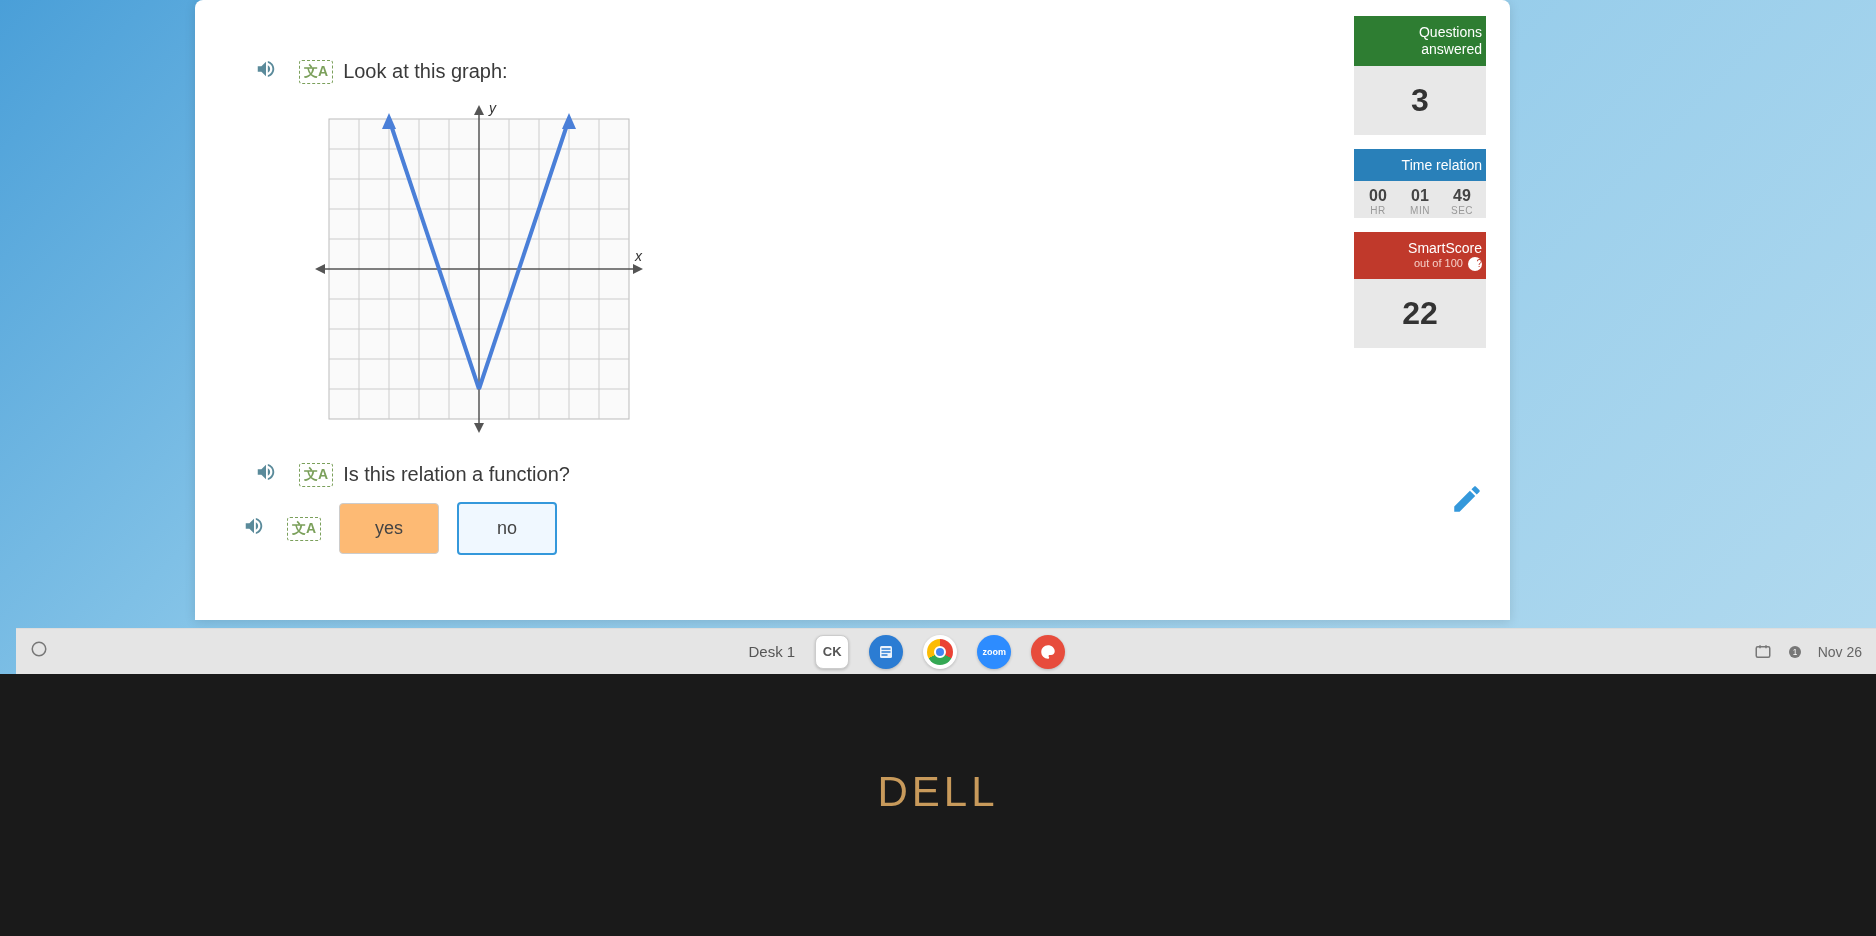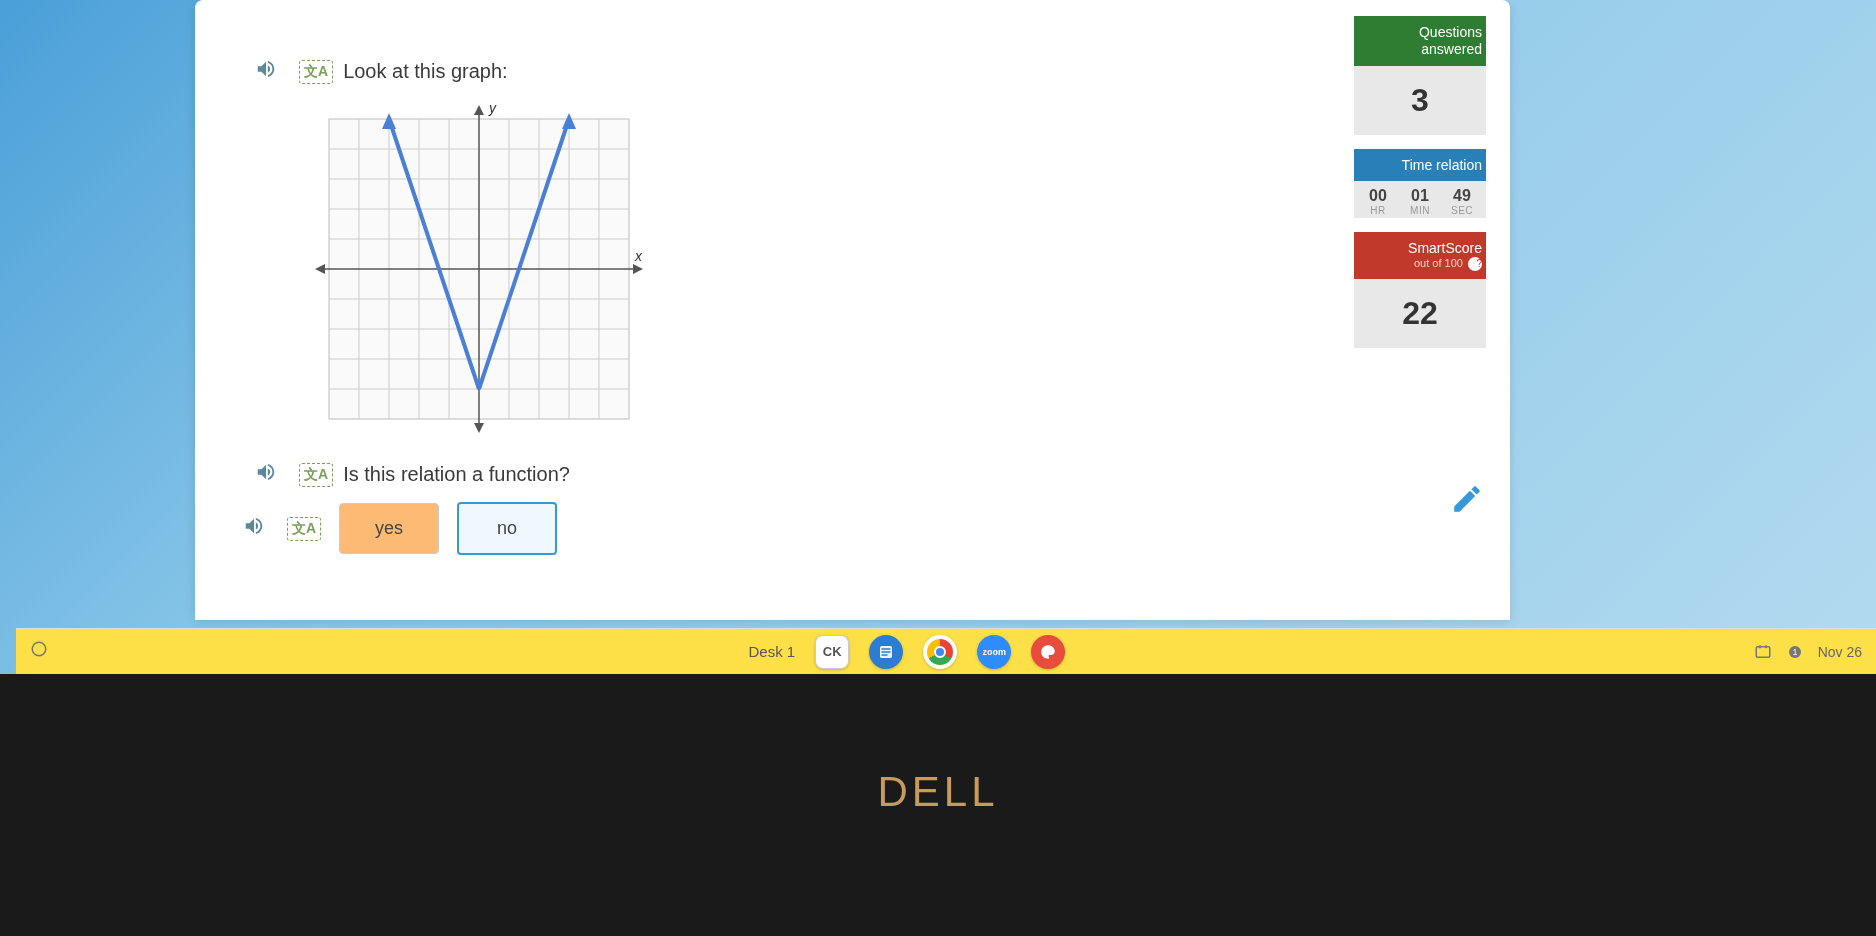--- a/index.html
+++ b/index.html
@@ -172,21 +172,21 @@
       font-size: 32px;
       transform: rotate(0deg);
     }
     
     .taskbar {
       position: absolute;
       left: 16px;
       right: 0;
       top: 628px;
       height: 46px;
-      background: #fde047;
+      background: #e5e5e5;
       display: flex;
       align-items: center;
       padding: 0 14px;
       border-top: 1px solid #ddd;
     }
     .taskbar-left {
       width: 30px;
       color: #777;
       font-size: 18px;
     }

